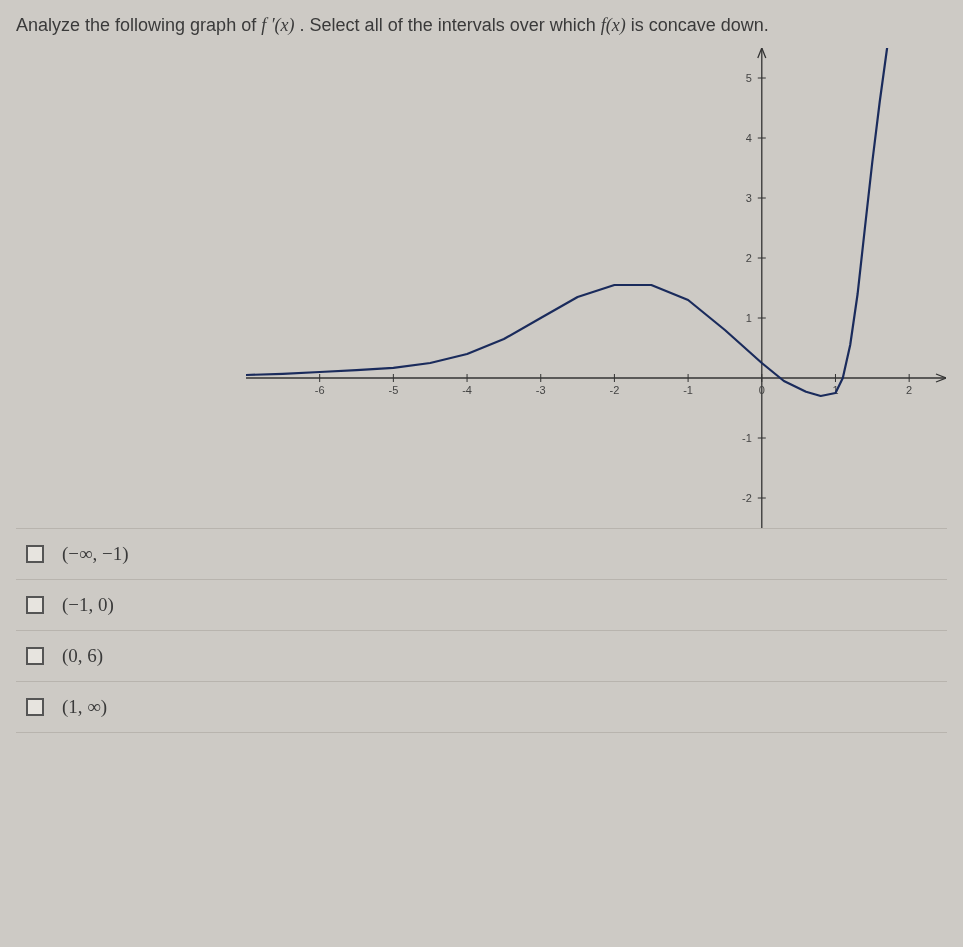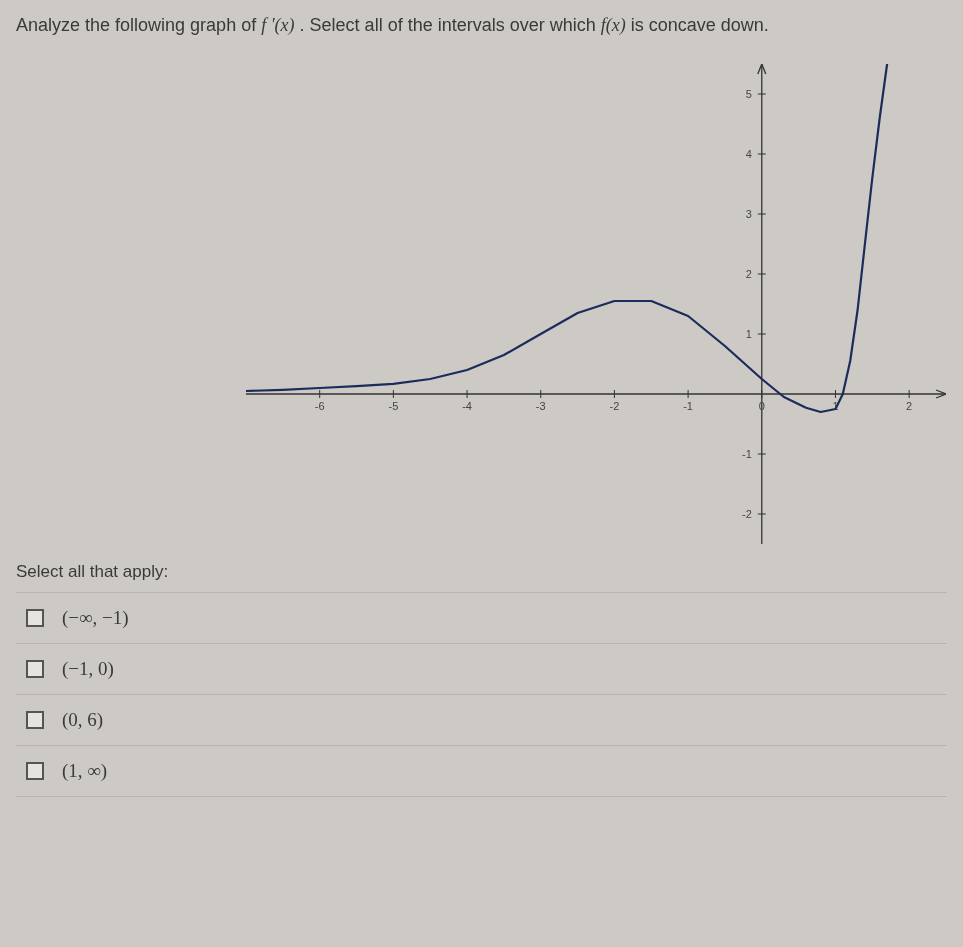--- a/index.html
+++ b/index.html
@@ -7,21 +7,21 @@
     width: 963px;
     height: 947px;
     font-family: Arial, Helvetica, sans-serif;
     background: #cdcac5;
     color: #3a3a3a;
     overflow: hidden;
   }
   .page {
     padding: 12px 16px 0 16px;
   }
-  .question { font-size: 18px; line-height: 1.45; margin-bottom: 26px; }
+  .question { font-size: 18px; line-height: 1.45; margin-bottom: 10px; }
   .mathit { font-family: 'Times New Roman', serif; font-style: italic; }
   .chart-wrap {
     width: 700px;
     height: 480px;
     margin-left: 230px;
     position: relative;
   }
   .prompt2 { font-size: 17px; margin: 18px 0 10px 0; }
   .opt-row {
     display: flex;
@@ -88,21 +88,20 @@
         <line x1="511.7894736842105" y1="150" x2="519.7894736842105" y2="150" stroke="#333"></line>
         <text x="505.7894736842105" y="154" text-anchor="end">3</text>
         <line x1="511.7894736842105" y1="90" x2="519.7894736842105" y2="90" stroke="#333"></line>
         <text x="505.7894736842105" y="94" text-anchor="end">4</text>
         <line x1="511.7894736842105" y1="30" x2="519.7894736842105" y2="30" stroke="#333"></line>
         <text x="505.7894736842105" y="34" text-anchor="end">5</text>
         <path d="M0.0 327.0 L36.8 325.8 L73.7 324.0 L110.5 322.2 L147.4 319.8 L184.2 315.0 L221.1 306.0 L257.9 291.0 L294.7 270.0 L331.6 249.0 L368.4 237.0 L405.3 237.0 L442.1 252.0 L478.9 282.0 L515.8 315.0 L537.9 333.0 L560.0 343.8 L574.7 348.0 L589.5 345.0 L596.8 330.0 L604.2 297.0 L611.6 246.0 L618.9 180.0 L626.3 114.0 L633.7 54.0 L641.1 0.0" fill="none" stroke="#1a2b5c" stroke-width="2.2" stroke-linejoin="round" stroke-linecap="round"></path>
       </svg>
   </div>
 
-  <div class="prompt2">Select all that apply:</div>
 
   <div class="opt-row">
     <div class="checkbox"></div>
     <span>(−∞, −1)</span>
   </div>
   <div class="opt-row">
     <div class="checkbox"></div>
     <span>(−1, 0)</span>
   </div>
   <div class="opt-row">

